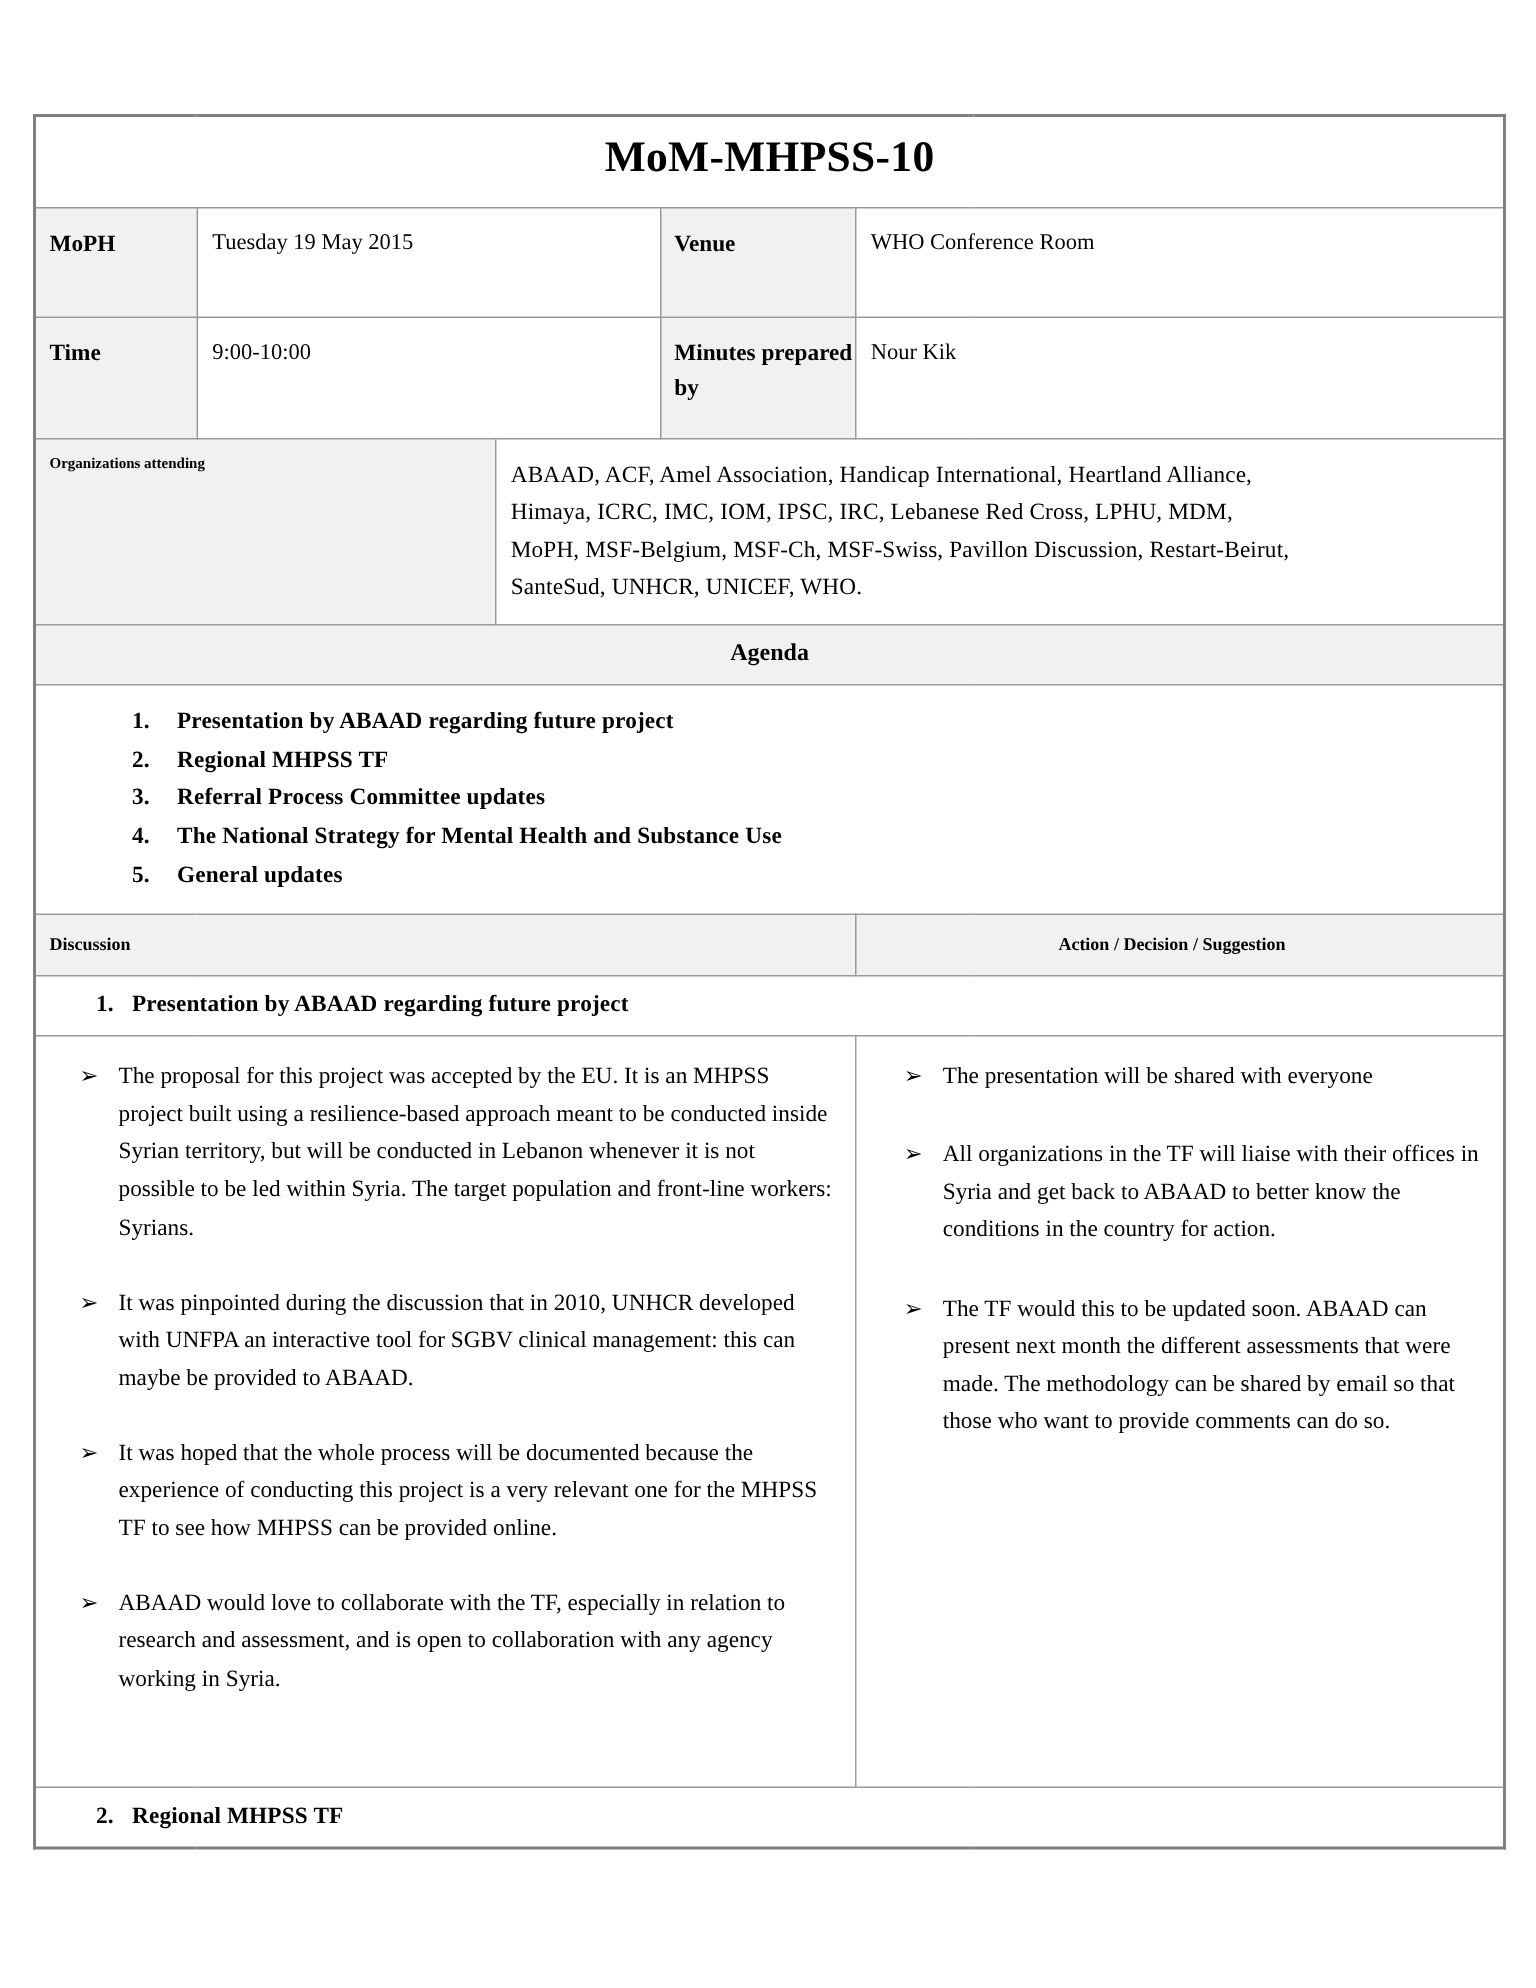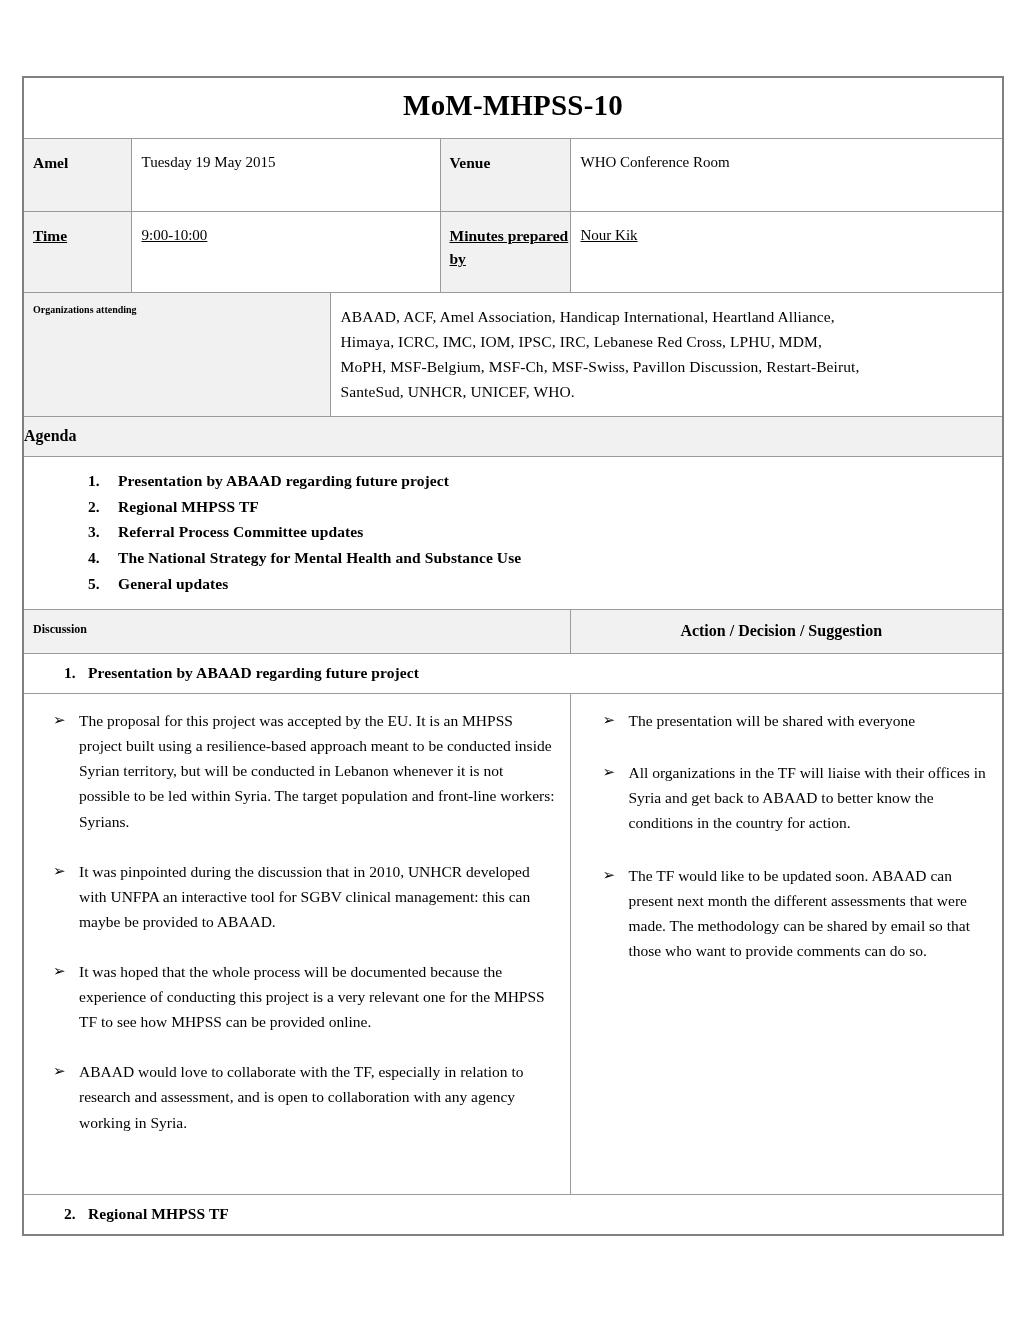--- a/index.html
+++ b/index.html
@@ -65,39 +65,39 @@
     font-size: 15.5px;
     padding: 12px 0 12px 9px !important;
     line-height: 1.5;
   }
   .info-value {
     font-size: 15px;
     padding: 12px 0 12px 10px !important;
     line-height: 1.5;
   }
   .row-date td { height: 48px; }
-  .row-time td { height: 56px; text-decoration: underline; }
+  .row-time td { height: 56px; }
 
   
   .org-label {
     font-weight: bold;
     font-size: 10px;
     padding: 11px 0 11px 9px !important;
   }
   .org-value {
     font-size: 15.5px;
     padding: 11px 8px 12px 10px !important;
     line-height: 1.62;
     letter-spacing: 0.1px;
   }
   .org-value div { white-space: nowrap; }
 
   
   .agenda-head {
-    text-align: left;
+    text-align: center;
     font-weight: bold;
     font-size: 16px;
     padding: 10px 0 11px 0 !important;
   }
   .agenda-body {
     padding: 11px 0 13px 0 !important;
   }
   ol.agenda-list {
     margin: 0;
     padding: 0 0 0 94px;
@@ -122,21 +122,21 @@
   }
 
   
   .disc-head {
     font-weight: bold;
     font-size: 12px;
     padding: 12px 0 13px 9px !important;
   }
   .act-head {
     font-weight: bold;
-    font-size: 16px;
+    font-size: 12px;
     text-align: center;
     padding: 12px 10px 13px 0 !important;
   }
 
   
   .section-row td {
     padding: 10px 0 11px 0 !important;
   }
   .section-title {
     font-weight: bold;
@@ -200,21 +200,21 @@
     </colgroup>
 
     <tbody>
         <tr>
       <td class="title-cell" colspan="6">
         <div class="doc-title">MoM-MHPSS-10</div>
       </td>
     </tr>
 
     <tr class="row-date">
-      <td class="info-label shade">Amel</td>
+      <td class="info-label shade">MoPH</td>
       <td class="info-value" colspan="2">Tuesday 19 May 2015</td>
       <td class="info-label shade">Venue</td>
       <td class="info-value" colspan="2">WHO Conference Room</td>
     </tr>
 
     <tr class="row-time">
       <td class="info-label shade">Time</td>
       <td class="info-value" colspan="2">9:00-10:00</td>
       <td class="info-label shade">Minutes prepared by</td>
       <td class="info-value" colspan="2">Nour Kik</td>
@@ -286,21 +286,21 @@
           <li>
             <span class="arrow">➢</span>
             <span>The presentation will be shared with everyone</span>
           </li>
           <li>
             <span class="arrow">➢</span>
             <span>All organizations in the TF will liaise with their offices in Syria and get back to ABAAD to better know the conditions in the country for action.</span>
           </li>
           <li>
             <span class="arrow">➢</span>
-            <span>The TF would like to be updated soon. ABAAD can present next month the different assessments that were made. The methodology can be shared by email so that those who want to provide comments can do so.</span>
+            <span>The TF would this to be updated soon. ABAAD can present next month the different assessments that were made. The methodology can be shared by email so that those who want to provide comments can do so.</span>
           </li>
         </ul>
       </td>
     </tr>
 
     <tr class="section-row">
       <td colspan="6">
         <div class="section-title">
           <span class="num">2.</span>
           <span>Regional MHPSS TF</span>

